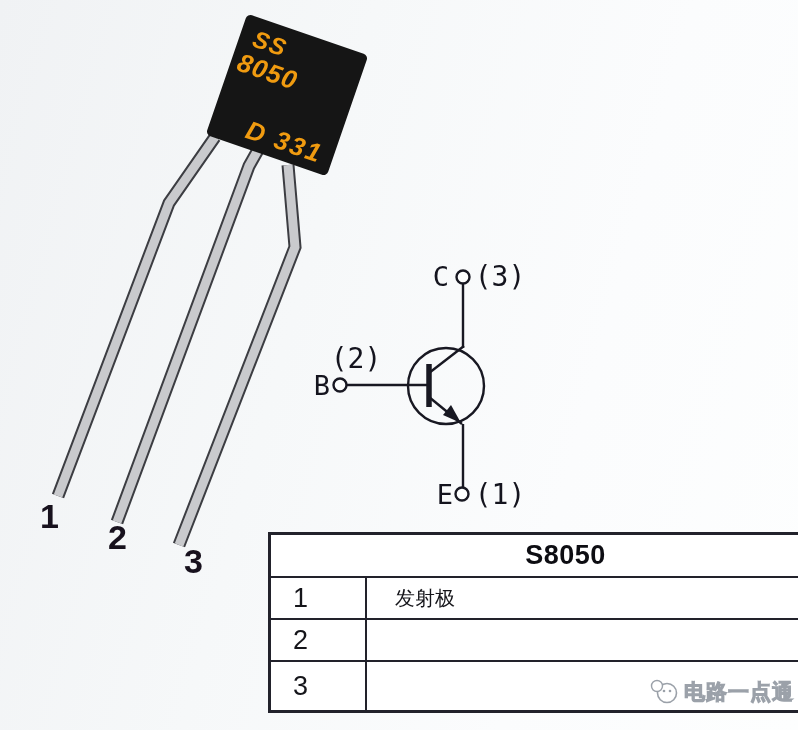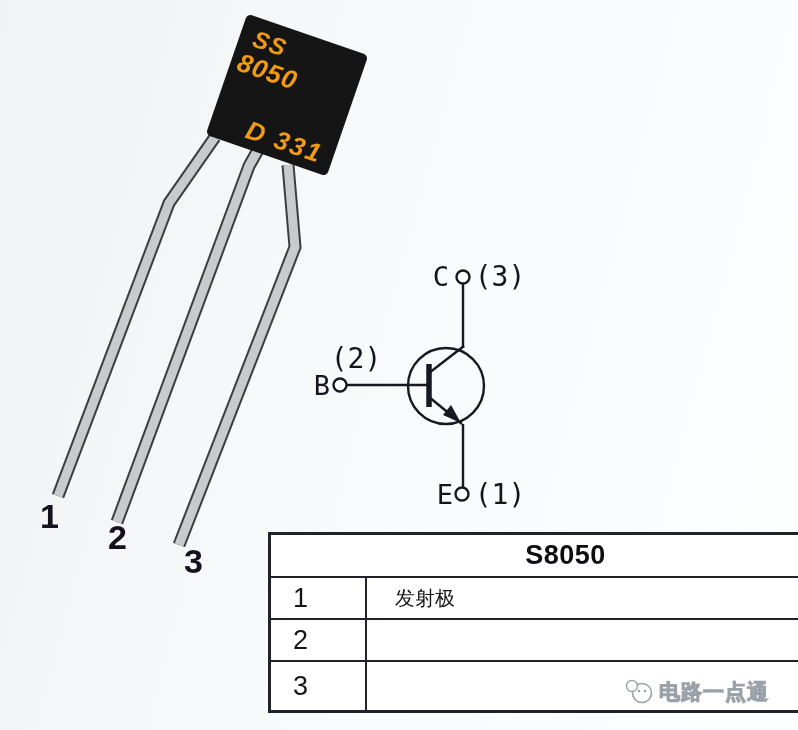--- a/index.html
+++ b/index.html
@@ -26,21 +26,21 @@
   .pt-row.last{border-bottom:none;height:48px;}
   .pt-cell-pin{
     width:96px;box-sizing:border-box;border-right:2px solid #22222b;
     display:flex;align-items:center;padding-left:22px;font-size:27px;
   }
   .pt-cell-name{
     flex:1;display:flex;align-items:center;padding-left:28px;font-size:20px;
   }
 
   
-  .watermark{position:absolute;left:611px;top:678px;width:158px;}
+  .watermark{position:absolute;left:636px;top:678px;width:158px;}
   .wm-row1{display:flex;align-items:center;gap:3px;justify-content:flex-end;}
   .wm-brand{
     font-size:21px;font-weight:bold;color:#ffffff;letter-spacing:1px;
     -webkit-text-stroke:1px #9ba1a9;white-space:nowrap;
   }
   .wm-row2{text-align:right;margin-top:-4px;padding-right:2px;}
   .wm-sub{
     font-size:20px;font-weight:bold;color:#2050d8;letter-spacing:.5px;
     text-shadow:-1px 0 #fff,1px 0 #fff,0 -1px #fff,0 1px #fff;white-space:nowrap;
   }

